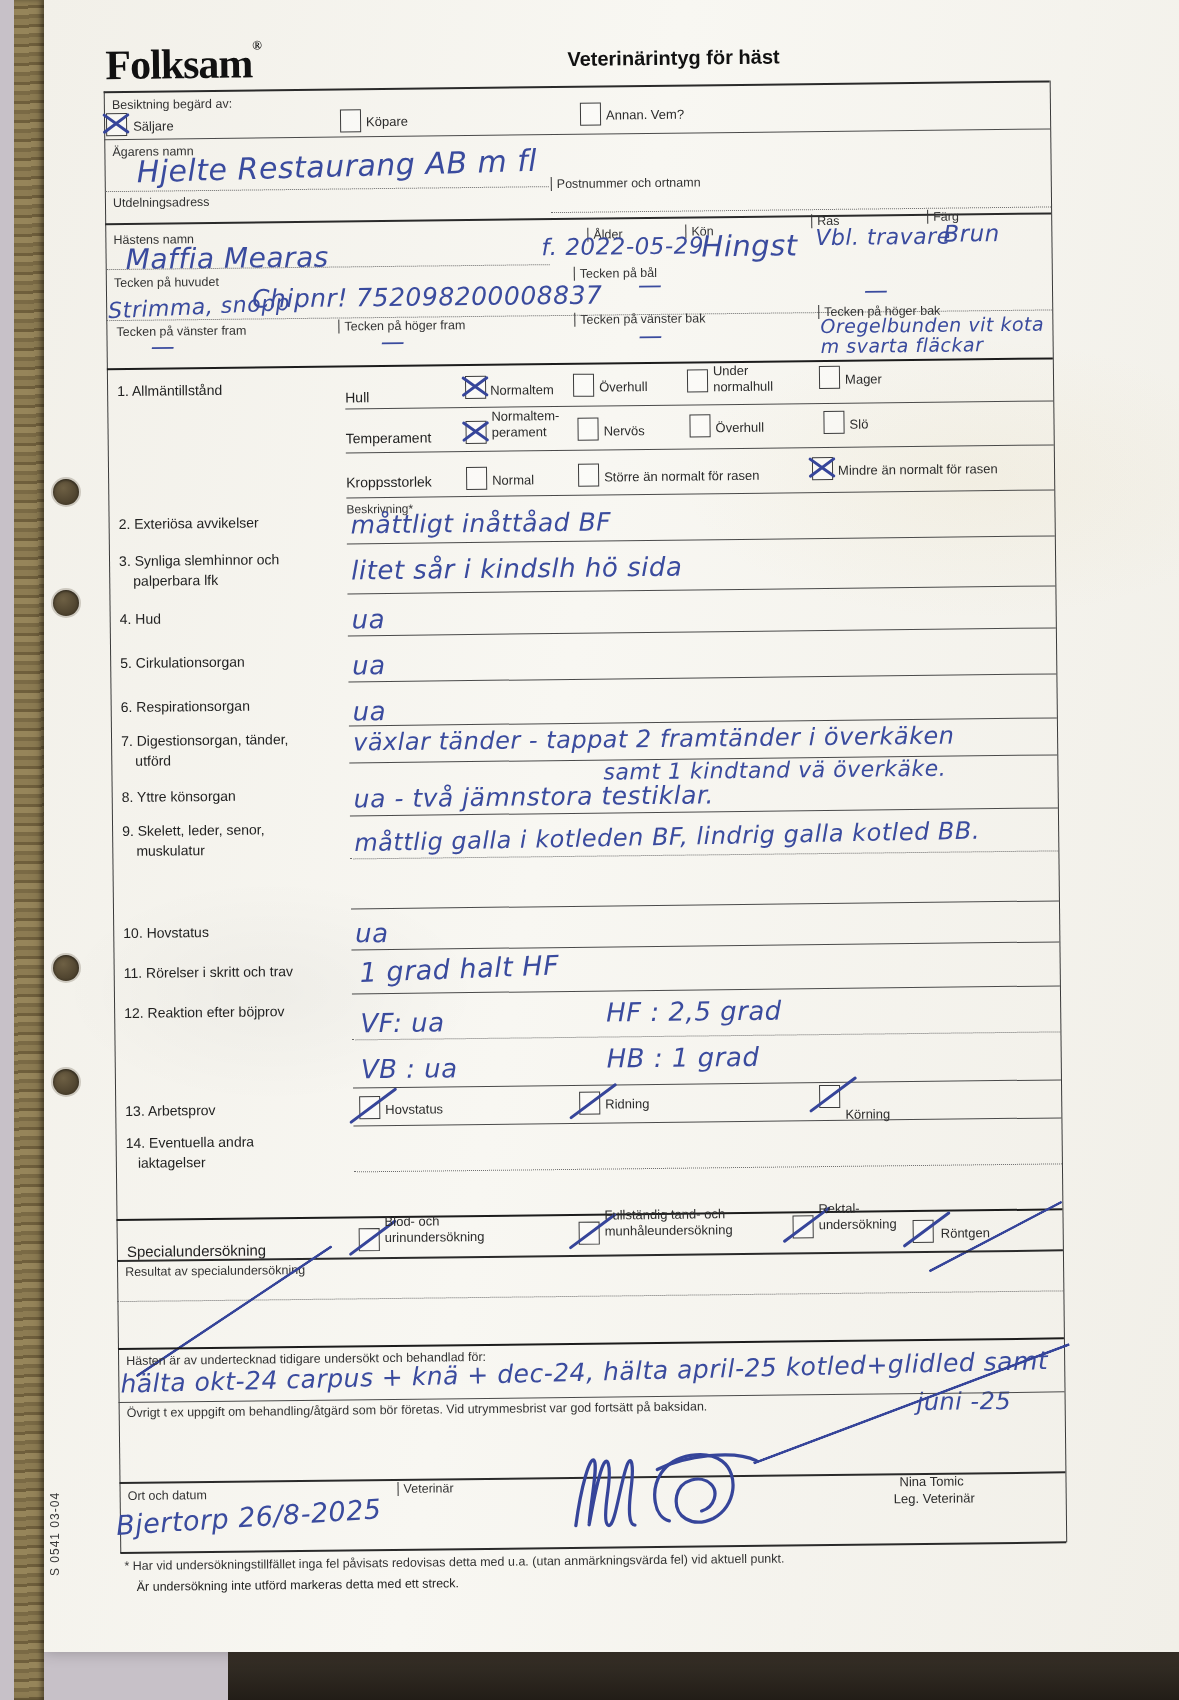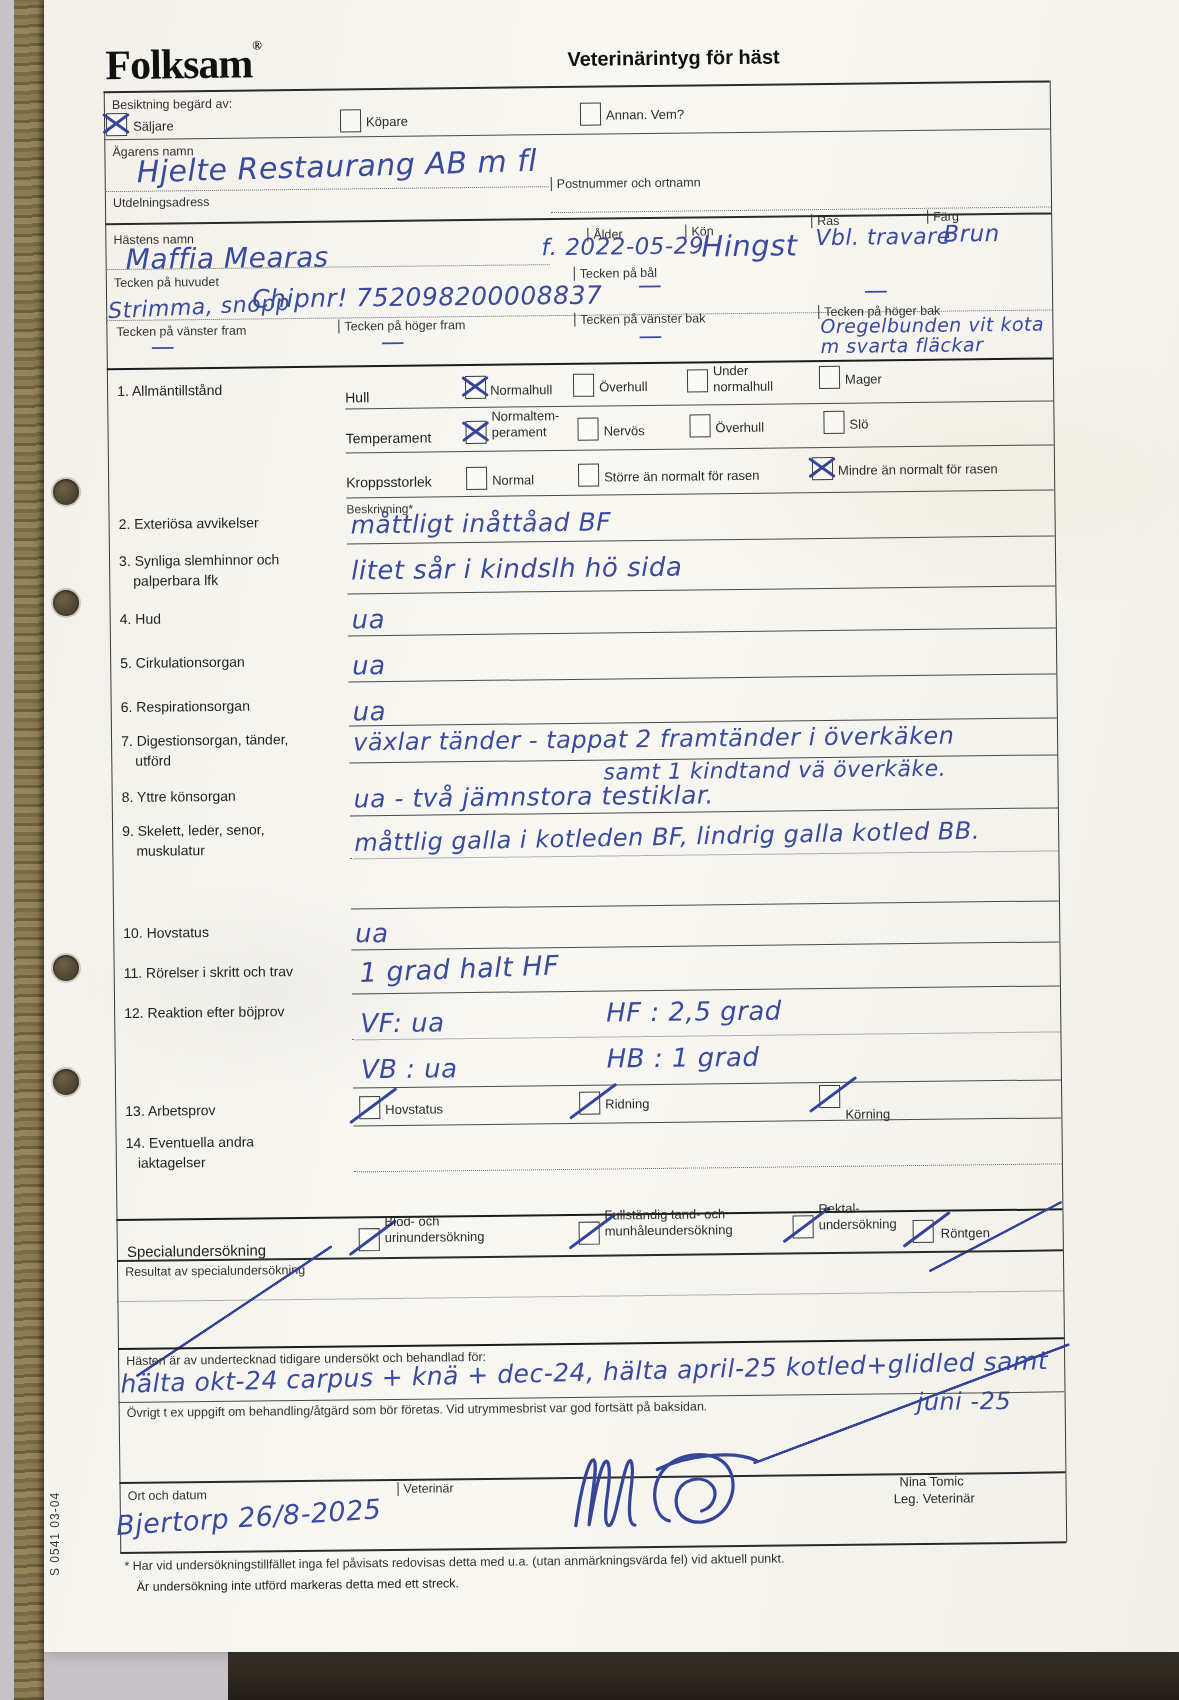--- a/index.html
+++ b/index.html
@@ -149,21 +149,21 @@
     <div class="hw" style="left:782px;top:318px;font-size:19px;">Oregelbunden vit kota</div>
     <div class="hw" style="left:782px;top:338px;font-size:19px;">m svarta fläckar</div>
     <div class="hw" style="left:112px;top:328px;font-size:24px;">—</div>
     <div class="hw" style="left:342px;top:326px;font-size:24px;">—</div>
     <div class="hw" style="left:600px;top:323px;font-size:24px;">—</div>
     <div class="lnth" style="left:68px;top:363px;width:946px;"></div>
 
     <div class="sec" style="left:78px;top:378px;">1. Allmäntillstånd</div>
     <div class="sec" style="left:306px;top:387px;">Hull</div>
     <div class="cbx mark-x" style="left:426px;top:375px;"></div>
-    <div class="lbl" style="left:451px;top:382px;">Normalhull</div>
+    <div class="lbl" style="left:451px;top:382px;">Normaltem</div>
     <div class="cbx" style="left:534px;top:374px;"></div>
     <div class="lbl" style="left:560px;top:380px;">Överhull</div>
     <div class="cbx" style="left:648px;top:371px;"></div>
     <div class="lbl wrap" style="left:674px;top:365px;width:88px;position:absolute;">Under normalhull</div>
     <div class="cbx" style="left:780px;top:369px;"></div>
     <div class="lbl" style="left:806px;top:375px;">Mager</div>
     <div class="ln" style="left:306px;top:406px;width:708px;"></div>
 
     <div class="sec" style="left:306px;top:428px;">Temperament</div>
     <div class="cbx mark-x" style="left:426px;top:420px;"></div>

